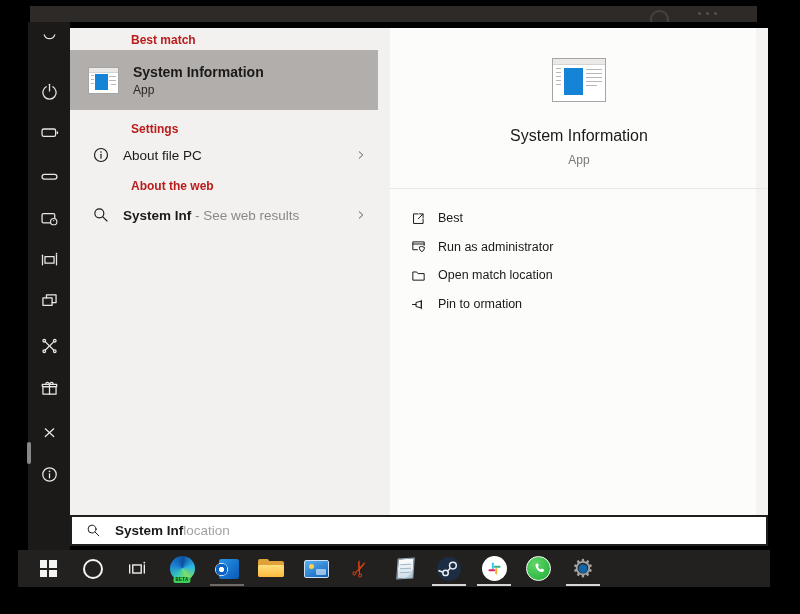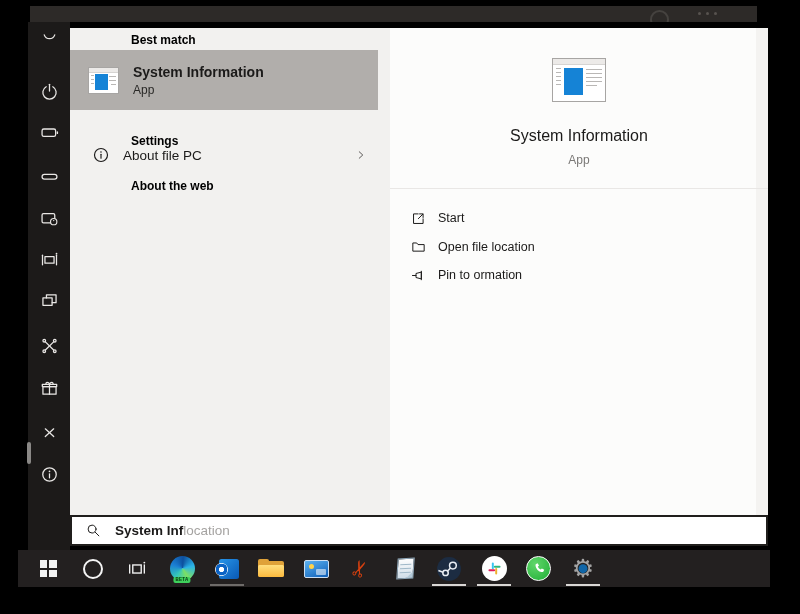--- a/index.html
+++ b/index.html
@@ -15,21 +15,21 @@
 
   
   .sidebar{left:28px;top:22px;width:42px;height:528px;background:#1c1a19;}
   .rail-btn{position:absolute;left:10px;width:22px;height:22px;display:flex;align-items:center;justify-content:center;}
   .rail-btn svg{width:21px;height:21px;}
   .rail-stroke{fill:none;stroke:#e9e7e5;stroke-width:1.45;stroke-linecap:round;stroke-linejoin:round;}
   .side-indicator{left:27px;top:442px;width:4px;height:22px;background:#8a8886;border-radius:2px;}
 
   
   .panel-left{left:70px;top:28px;width:320px;height:488px;background:#f2f1ef;}
-  .sec-header{position:absolute;left:17px;font-size:12px;font-weight:700;color:#000000;padding-left:44px;}
+  .sec-header{position:absolute;left:17px;font-size:12px;font-weight:700;color:#b91c1c;padding-left:44px;}
   .bm-item{position:absolute;left:0;top:22px;width:308px;height:60px;background:#b1aeab;display:flex;align-items:center;}
   .bm-texts{margin-left:14px;}
   .bm-title{font-size:14px;font-weight:700;color:#1b1a19;}
   .bm-sub{font-size:12px;color:#2a2927;margin-top:3px;}
   .row-item{position:absolute;left:0;width:320px;height:36px;display:flex;align-items:center;}
   .row-item .ic{width:20px;height:20px;margin-left:21px;flex:0 0 auto;display:flex;align-items:center;justify-content:center;}
   .row-item .lbl{margin-left:12px;font-size:13.5px;color:#1b1a19;}
   .row-item .lbl b{font-weight:700;}
   .row-item .lbl .muted{color:#8b8987;font-weight:400;}
   .chev{position:absolute;right:22px;top:50%;transform:translateY(-50%);width:14px;height:14px;}
@@ -208,38 +208,50 @@
       <div class="ln" style="right:2px;top:8px;width:7px"></div>
       <div class="ln" style="right:2px;top:12px;width:7px"></div>
       <div class="ln" style="right:2px;top:16px;width:5px"></div>
     </div>
     <div class="bm-texts">
       <div class="bm-title">System Information</div>
       <div class="bm-sub">App</div>
     </div>
   </div>
 
-  <div class="sec-header" style="top:106px">Settings</div>
+  <div class="sec-header" style="top:94px">Settings</div>
 
   <div class="row-item" style="top:109px">
     <span class="ic">
       <svg viewBox="0 0 24 24">
           <circle class="dark-stroke" cx="12" cy="12" r="7.8"></circle>
           <line class="dark-stroke" x1="12" y1="11.2" x2="12" y2="15.9"></line>
           <circle cx="12" cy="8.3" r="0.95" fill="#1b1a19"></circle>
         </svg>
     </span>
     <span class="lbl">About file PC</span>
     <svg class="chev" viewBox="0 0 24 24">
         <path d="M9,6.5 L15,12 L9,17.5"></path>
       </svg>
   </div>
 
   <div class="sec-header" style="top:151px">About the web</div>
 
+  <div class="row-item" style="top:169px">
+    <span class="ic">
+      <svg viewBox="0 0 24 24">
+          <circle class="dark-stroke" cx="10" cy="10" r="5.4"></circle>
+          <line class="dark-stroke" x1="14.2" y1="14.2" x2="19.2" y2="19.2"></line>
+        </svg>
+    </span>
+    <span class="lbl"><b>System Inf</b><span class="muted"> - See web results</span></span>
+    <svg class="chev" viewBox="0 0 24 24">
+        <path d="M9,6.5 L15,12 L9,17.5"></path>
+      </svg>
+  </div>
 </div>
 
 <div class="abs panel-right">
   <div class="scroll-track"></div>
 
   <div class="appwin big-icon">
     <div class="tbar" style="height:5px"></div>
     <div class="ln" style="left:3px;top:9px;width:5px"></div>
     <div class="ln" style="left:3px;top:13px;width:5px"></div>
     <div class="ln" style="left:3px;top:17px;width:5px"></div>
@@ -259,29 +271,39 @@
 
   <div class="actions">
     <div class="action">
       <span class="ic">
         <svg viewBox="0 0 24 24">
             <path class="dark-stroke" d="M11.5,5.5 H5 V19 H18.5 V12.5"></path>
             <path class="dark-stroke" d="M13.5,5.5 H18.5 V10.5"></path>
             <line class="dark-stroke" x1="18.2" y1="5.8" x2="11.8" y2="12.2"></line>
           </svg>
       </span>
-      <span class="lbl">Start</span>
+      <span class="lbl">Best</span>
+    </div>
+    <div class="action">
+      <span class="ic">
+        <svg viewBox="0 0 24 24">
+            <path class="dark-stroke" d="M20,10.5 V5.5 H4 V16.5 H10.5"></path>
+            <line class="dark-stroke" x1="4" y1="8.5" x2="20" y2="8.5"></line>
+            <path class="dark-stroke" d="M16.8,12 l3.6,1.3 c0,2.9 -1.4,5 -3.6,5.9 c-2.2,-0.9 -3.6,-3 -3.6,-5.9 z"></path>
+          </svg>
+      </span>
+      <span class="lbl">Run as administrator</span>
     </div>
     <div class="action">
       <span class="ic">
         <svg viewBox="0 0 24 24">
             <path class="dark-stroke" d="M4,18 V7 h5.4 l1.9,2.3 h8.7 V18 z"></path>
           </svg>
       </span>
-      <span class="lbl">Open file location</span>
+      <span class="lbl">Open match location</span>
     </div>
     <div class="action">
       <span class="ic">
         <svg viewBox="0 0 24 24">
             <line class="dark-stroke" x1="3.5" y1="12" x2="8.5" y2="12"></line>
             <path class="dark-stroke" d="M9,9 L16,7.2 V16.8 L9,15 z"></path>
             <line class="dark-stroke" x1="16" y1="6" x2="16" y2="18"></line>
           </svg>
       </span>
       <span class="lbl">Pin to ormation</span>

